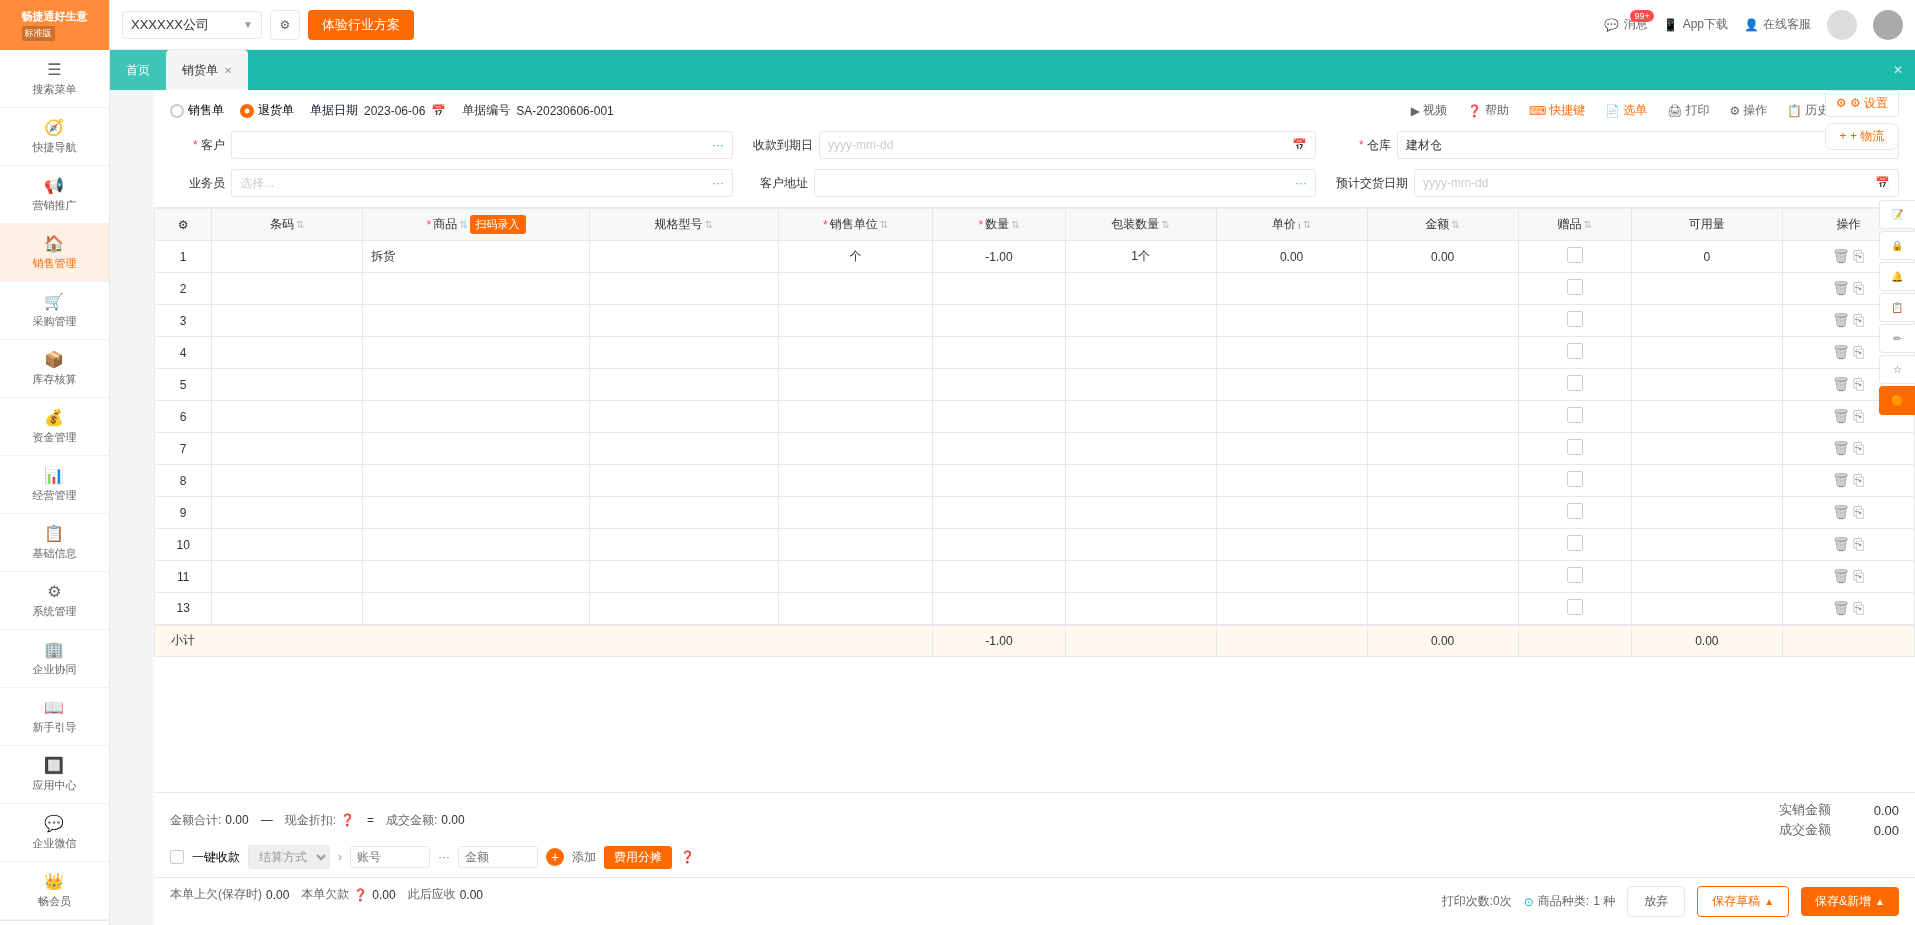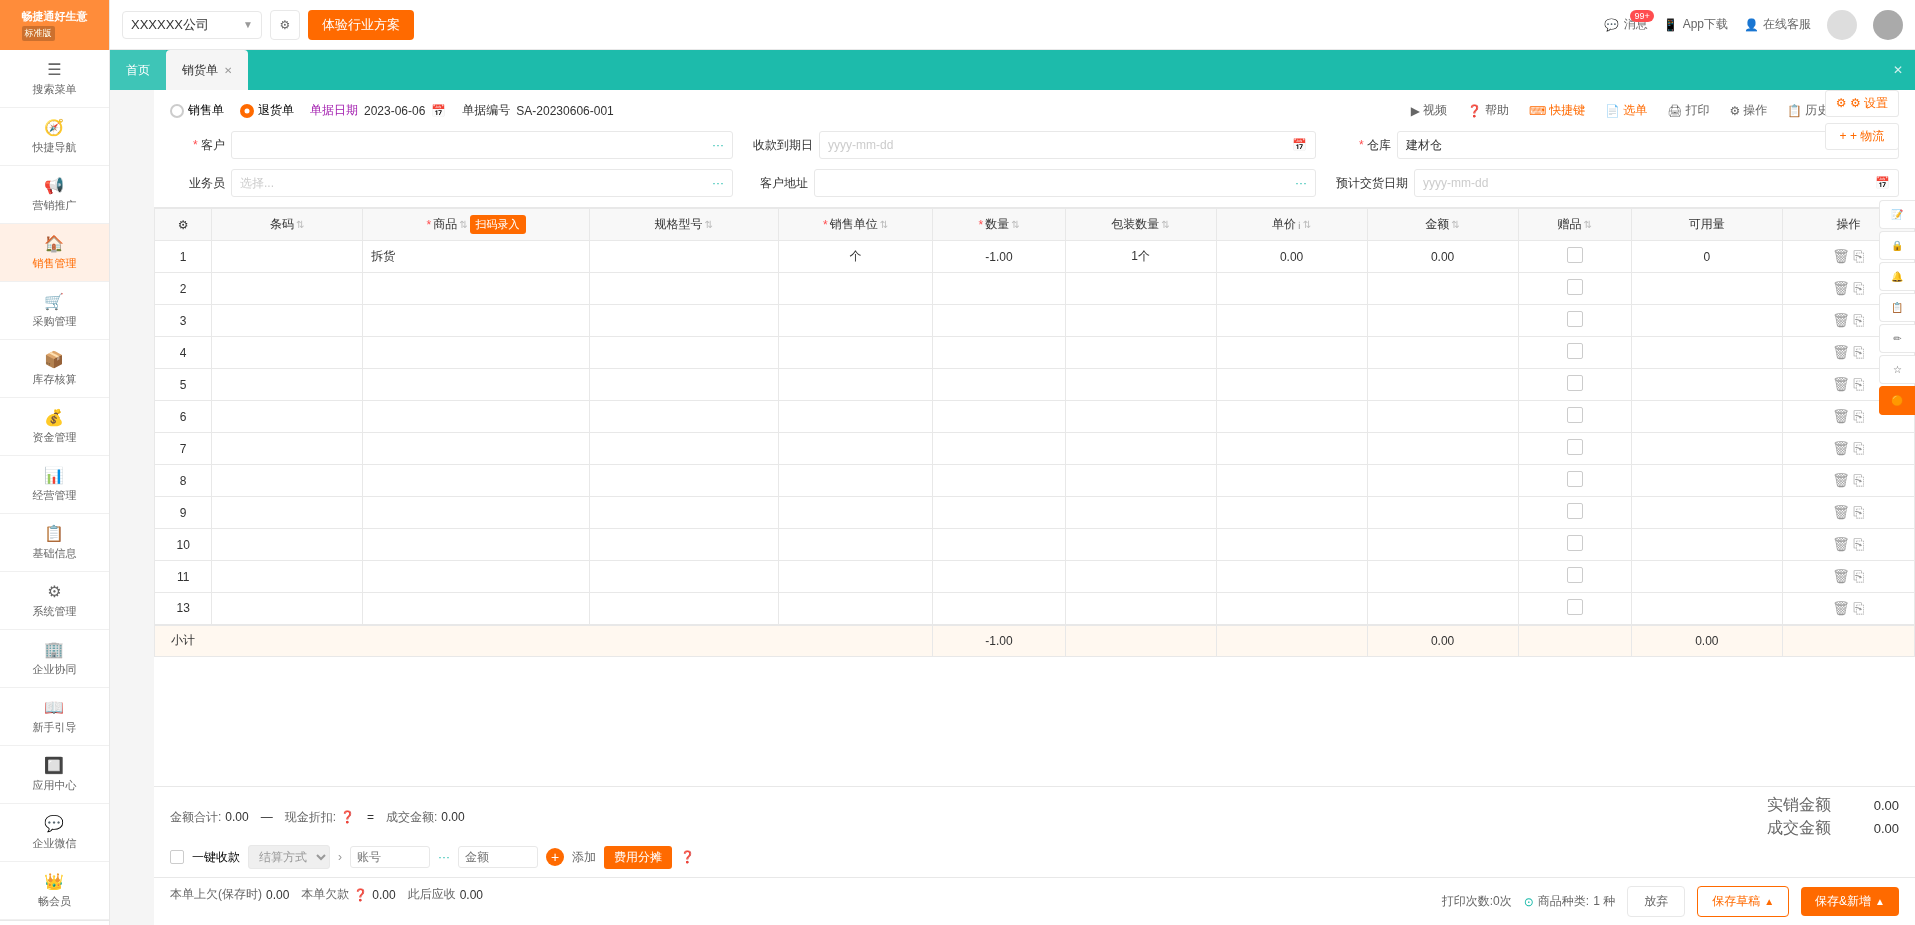--- a/index.html
+++ b/index.html
@@ -46,21 +46,21 @@
 
     
     .form-container { background: #fff; margin: 0; padding: 10px 16px; border-bottom: 1px solid #e8e8e8; flex-shrink: 0; }
     .form-top-bar { display: flex; align-items: center; gap: 16px; margin-bottom: 10px; }
     .radio-group { display: flex; gap: 16px; align-items: center; }
     .radio-item { display: flex; align-items: center; gap: 4px; cursor: pointer; }
     .radio-circle { width: 14px; height: 14px; border-radius: 50%; border: 2px solid #ccc; display: inline-block; }
     .radio-circle.active { border-color: #ff6a00; background: #ff6a00; position: relative; }
     .radio-circle.active::after { content: ''; position: absolute; width: 5px; height: 5px; background: #fff; border-radius: 50%; top: 50%; left: 50%; transform: translate(-50%, -50%); }
     .date-field { display: flex; align-items: center; gap: 6px; }
-    .date-label { color: #a21caf; }
+    .date-label { color: #0f172a; }
     .date-value { color: #333; font-weight: 500; }
     .bill-label { color: #333; }
     .bill-value { color: #333; font-weight: 500; }
     .toolbar-right { margin-left: auto; display: flex; align-items: center; gap: 8px; }
     .toolbar-btn { display: flex; align-items: center; gap: 3px; color: #666; cursor: pointer; font-size: 12px; padding: 2px 6px; border-radius: 3px; }
     .toolbar-btn-orange { color: #ff6a00; }
 
     .form-fields { display: grid; grid-template-columns: 1fr 1fr 1fr; gap: 10px 20px; }
     .field-row { display: flex; align-items: center; gap: 6px; }
     .field-label { color: #333; min-width: 55px; text-align: right; flex-shrink: 0; }
@@ -93,21 +93,21 @@
     .summary-label { color: #666; }
     .summary-value { color: #333; font-weight: 500; }
     .minus-icon { color: #333; }
     .equals-icon { color: #333; }
     .payment-line { display: flex; align-items: center; gap: 8px; }
     .checkbox-sm { width: 14px; height: 14px; border: 1px solid #ccc; border-radius: 2px; cursor: pointer; }
     .expense-btn { background: #ff6a00; color: #fff; border: none; border-radius: 3px; padding: 3px 10px; cursor: pointer; }
     .help-icon { color: #999; cursor: pointer; }
     .amount-summary { margin-left: auto; display: flex; flex-direction: column; align-items: flex-end; gap: 2px; }
     .amount-row { display: flex; align-items: center; gap: 8px; }
-    .amount-label { color: #666; font-size: 16px; }
+    .amount-label { color: #666; font-size: 13px; }
     .amount-value { color: #333; font-size: 13px; font-weight: 500; min-width: 60px; text-align: right; }
 
     
     .footer-bar { background: #fff; border-top: 1px solid #e8e8e8; padding: 8px 16px; display: flex; align-items: flex-start; gap: 12px; flex-shrink: 0; }
     .footer-item { display: flex; align-items: center; gap: 4px; }
     .footer-label { color: #666; }
     .footer-value { color: #333; }
     .footer-right { margin-left: auto; display: flex; align-items: center; gap: 12px; }
     .print-info { color: #666; }
     .product-count { display: flex; align-items: center; gap: 4px; color: #666; }
@@ -361,21 +361,21 @@
           </div>
         </div>
       </div>
 
 
       <div style="position:absolute;right:16px;top:90px;display:flex;flex-direction:column;gap:6px;">
         <button style="background:#fff;border:1px solid #e8e8e8;color:#ff6a00;padding:4px 10px;cursor:pointer;border-radius:3px;font-size:12px;">
           <span>⚙</span>
           <span>⚙ 设置</span>
         </button>
-        <button style="background:#fff;border:1px solid #e8e8e8;color:#ff6a00;padding:4px 10px;cursor:pointer;border-radius:3px;font-size:12px;text-align:center;">
+        <button style="background:#fff;border:1px solid #e8e8e8;color:#ff6a00;padding:4px 10px;cursor:pointer;border-radius:8px;font-size:12px;text-align:center;">
           <span>+</span>
           <span>+ 物流</span>
         </button>
       </div>
     </div>
 
     <div class="table-container">
       <table class="data-table">
         <thead>
           <tr>

